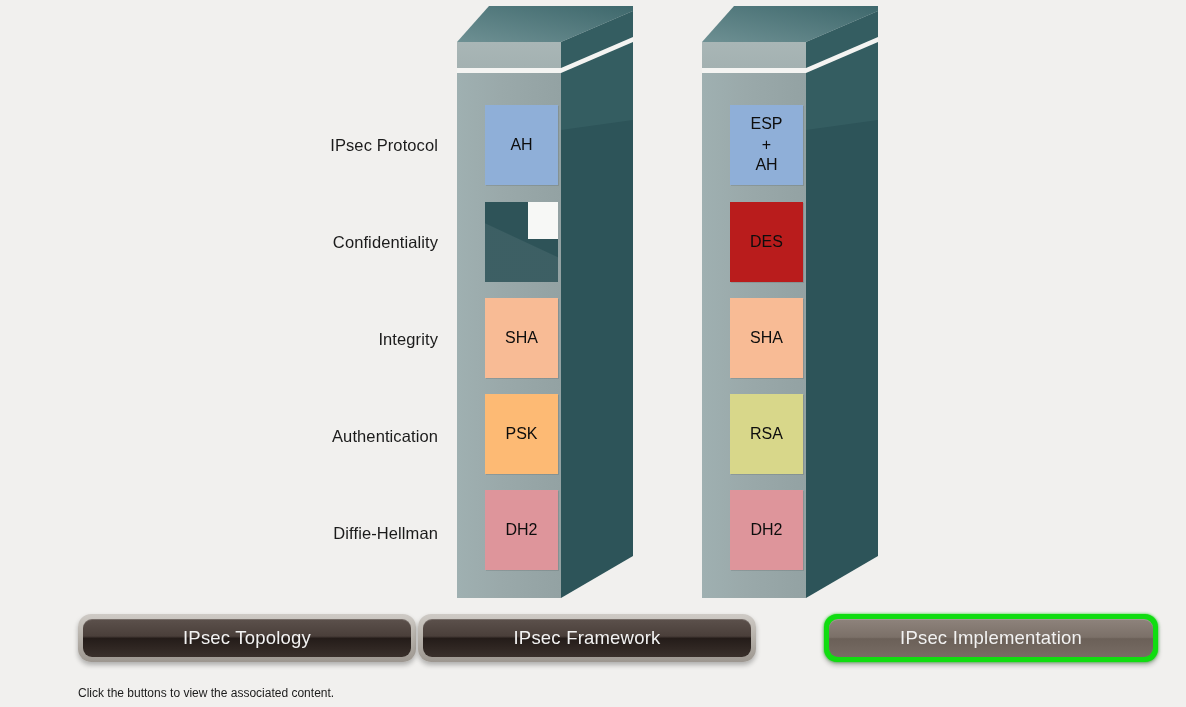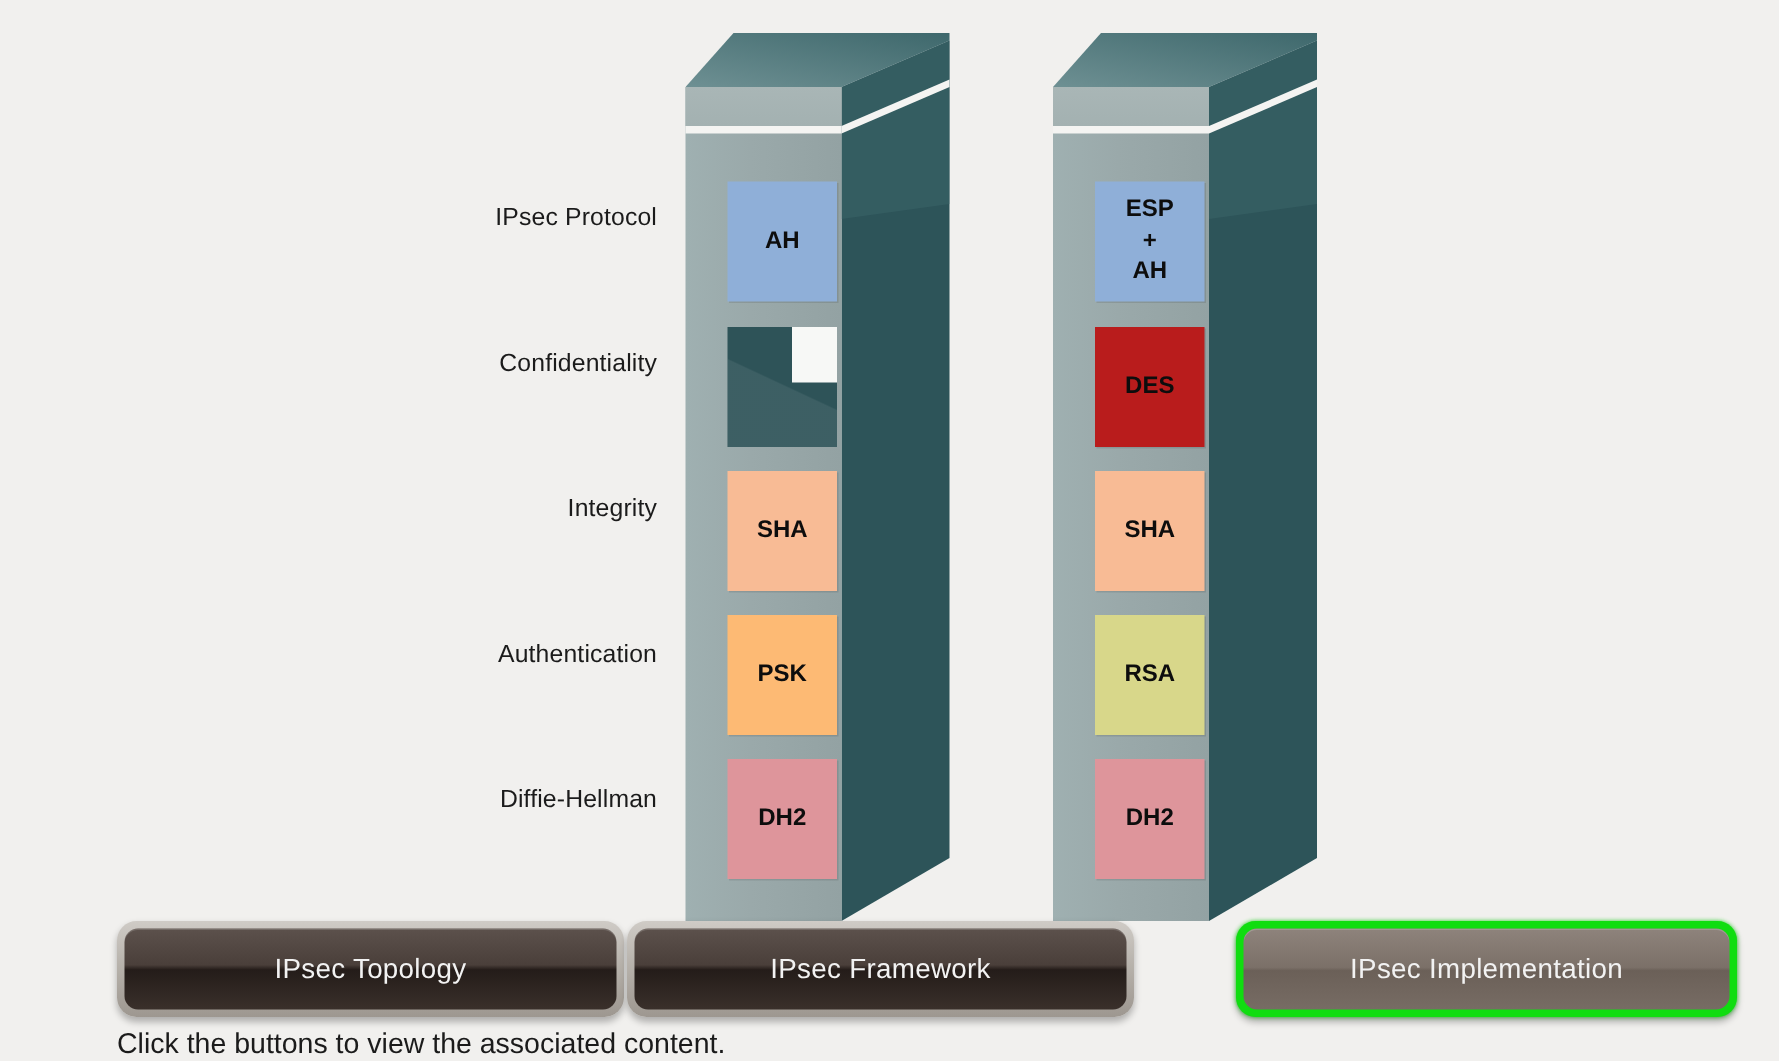--- a/index.html
+++ b/index.html
@@ -37,24 +37,23 @@
     position: absolute;
     left: 180px;
     top: 0;
     width: 258px;
     height: 596px;
   }
 
   
   .column {
     position: absolute;
-    top: 16px;
+    top: 0;
     width: 200px;
     height: 620px;
-    font-weight: bold;
   }
 
   .col-top-face {
     position: absolute;
     left: 0; top: 0;
     width: 200px;
     height: 50px;
   }
   .col-right-face {
     position: absolute;
@@ -135,21 +134,21 @@
   #button-bar {
     position: absolute;
     left: 0;
     top: 614px;
     width: 1186px;
     height: 62px;
   }
   .nav-button {
     position: absolute;
     top: 0;
-    height: 64px;
+    height: 48px;
     border-radius: 13px;
     padding: 5px;
     box-sizing: border-box;
     box-shadow: 0 3px 5px rgba(0,0,0,.28);
     cursor: pointer;
   }
   .nav-button .inner {
     width: 100%;
     height: 100%;
     border-radius: 9px;
@@ -174,21 +173,21 @@
   }
   .nav-button.active .inner {
     background: linear-gradient(180deg,#8e837c 0%, #7b7068 48%, #6b6058 52%, #776c64 100%);
     box-shadow: inset 0 1px 0 rgba(255,255,255,.18);
   }
 
   #caption {
     position: absolute;
     left: 78px;
     top: 686px;
-    font-size: 19px;
+    font-size: 12px;
     color: #1b1b1b;
     white-space: nowrap;
   }
 </style>
 </head>
 <body>
 
 <div id="stage">
 
   <div id="labels-col">

